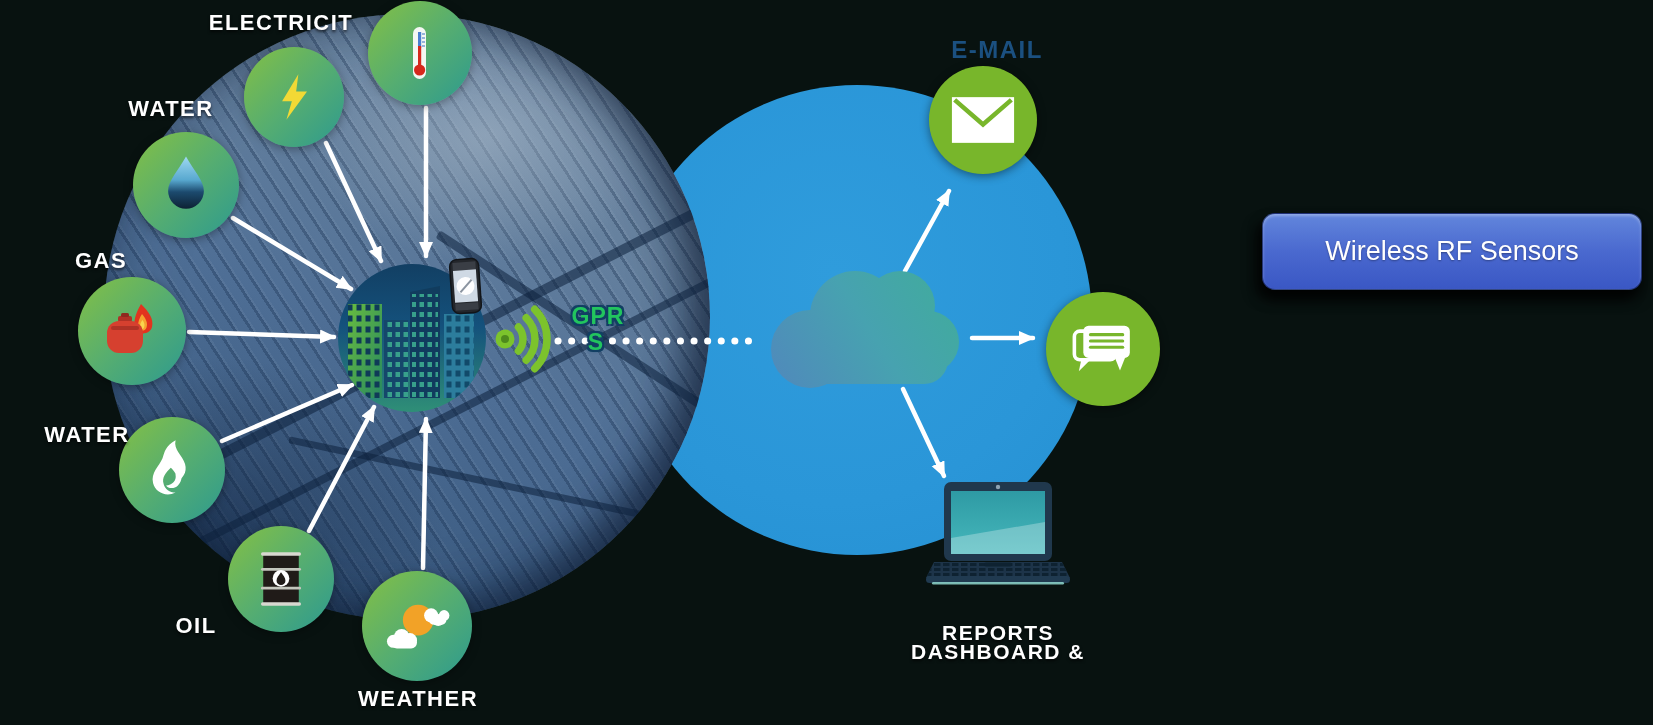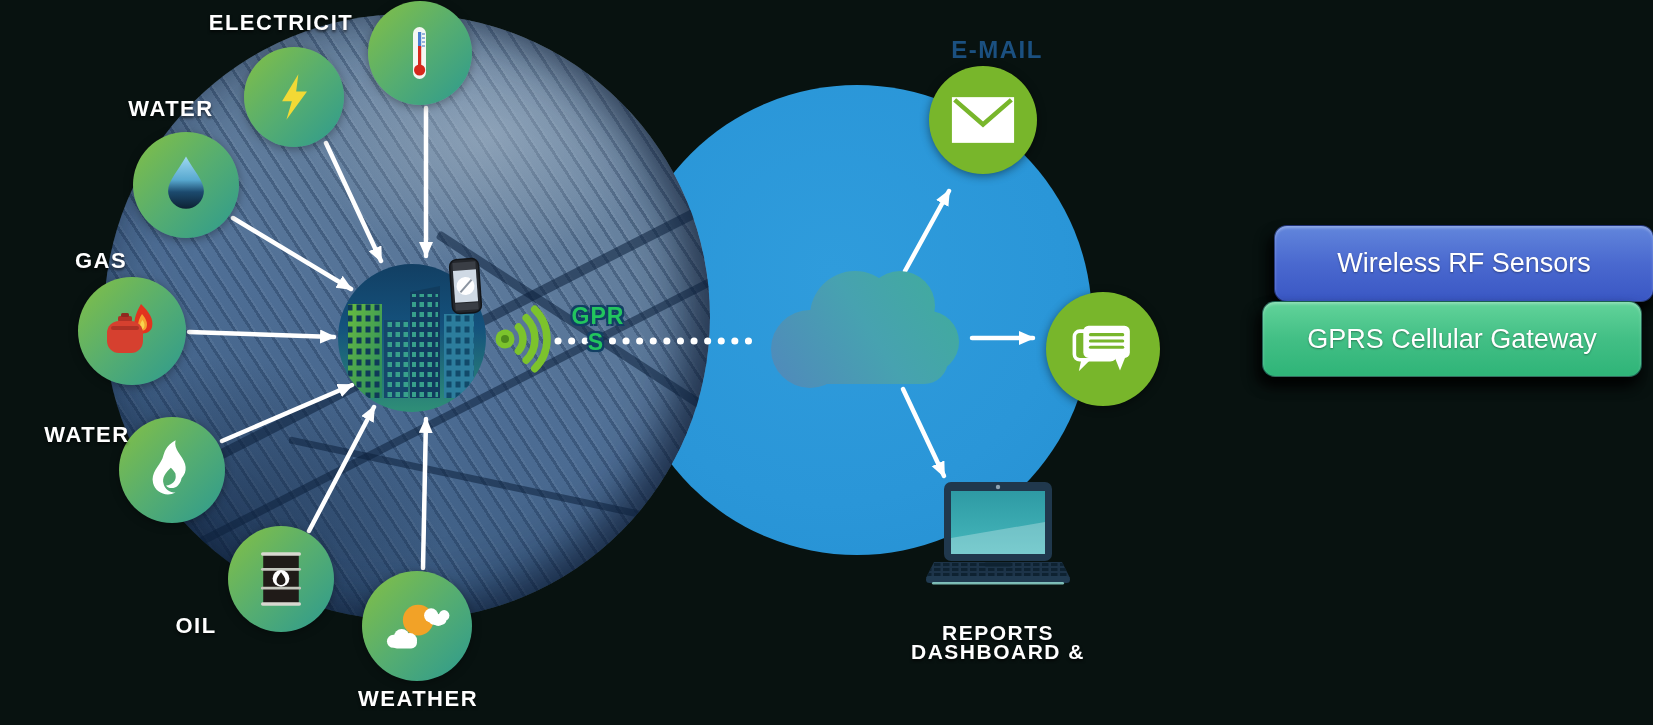--- a/index.html
+++ b/index.html
@@ -282,20 +282,17 @@
     <polygon points="27,72 27,56 121,40 121,72" fill="rgba(255,255,255,0.28)"></polygon>
     <path d="M10,80 H138 L146,96 H2 Z" fill="#1d3449"></path>
     <path d="M10,80 H138 L146,96 H2 Z" fill="url(#keyP)"></path>
     <rect x="60" y="80.5" width="28" height="4" rx="2" fill="#0e2231"></rect>
     <rect x="2" y="94" width="144" height="7" rx="3.5" fill="#203a50"></rect>
     <rect x="8" y="100" width="132" height="2.5" rx="1.2" fill="#8fd8cf" opacity="0.85"></rect>
   </svg>
   <div class="abs lbl small" style="left:998px;top:592px;margin-top:48px;">DASHBOARD &amp;</div>
   <div class="abs lbl small" style="left:998px;top:621px;">REPORTS</div>
 
-  <div class="abs btn blue" style="top:225px;margin-left:12px;">
+  <div class="abs btn blue" style="top:213px;">
     <span>Wireless RF Sensors</span>
   </div>
-  <div class="abs btn teal" style="top:301px;height:74px;">
-    <span>GPRS Cellular Gateway</span>
-  </div>
 
 </div>
 
 </body></html>

